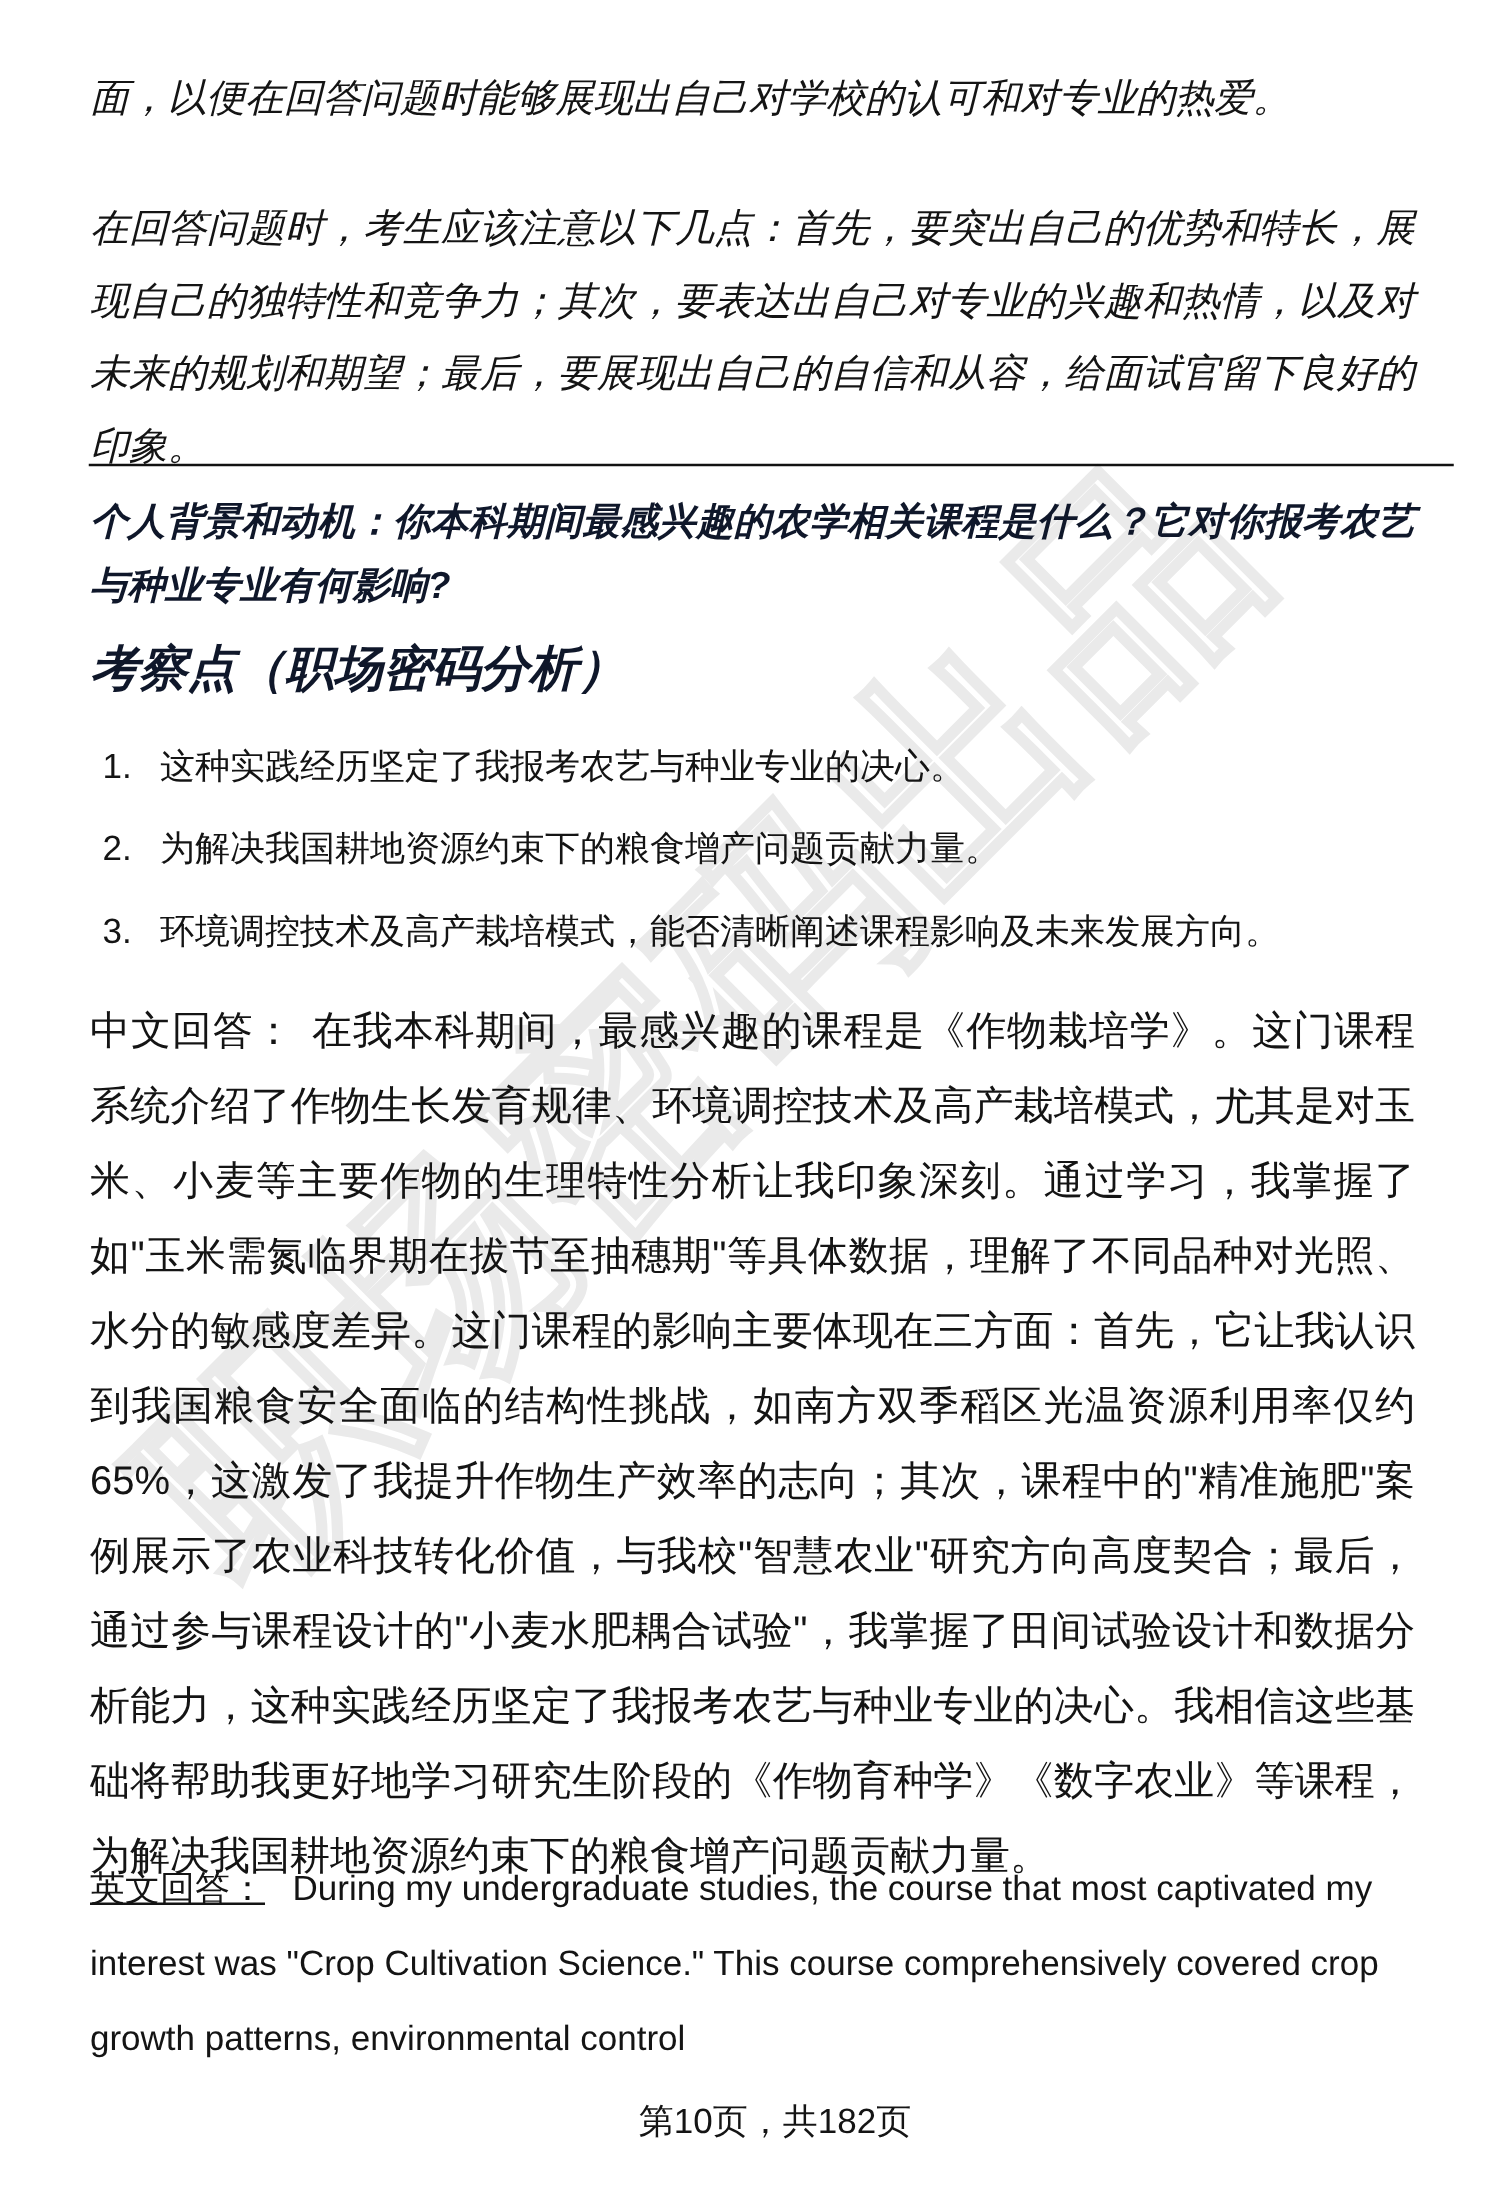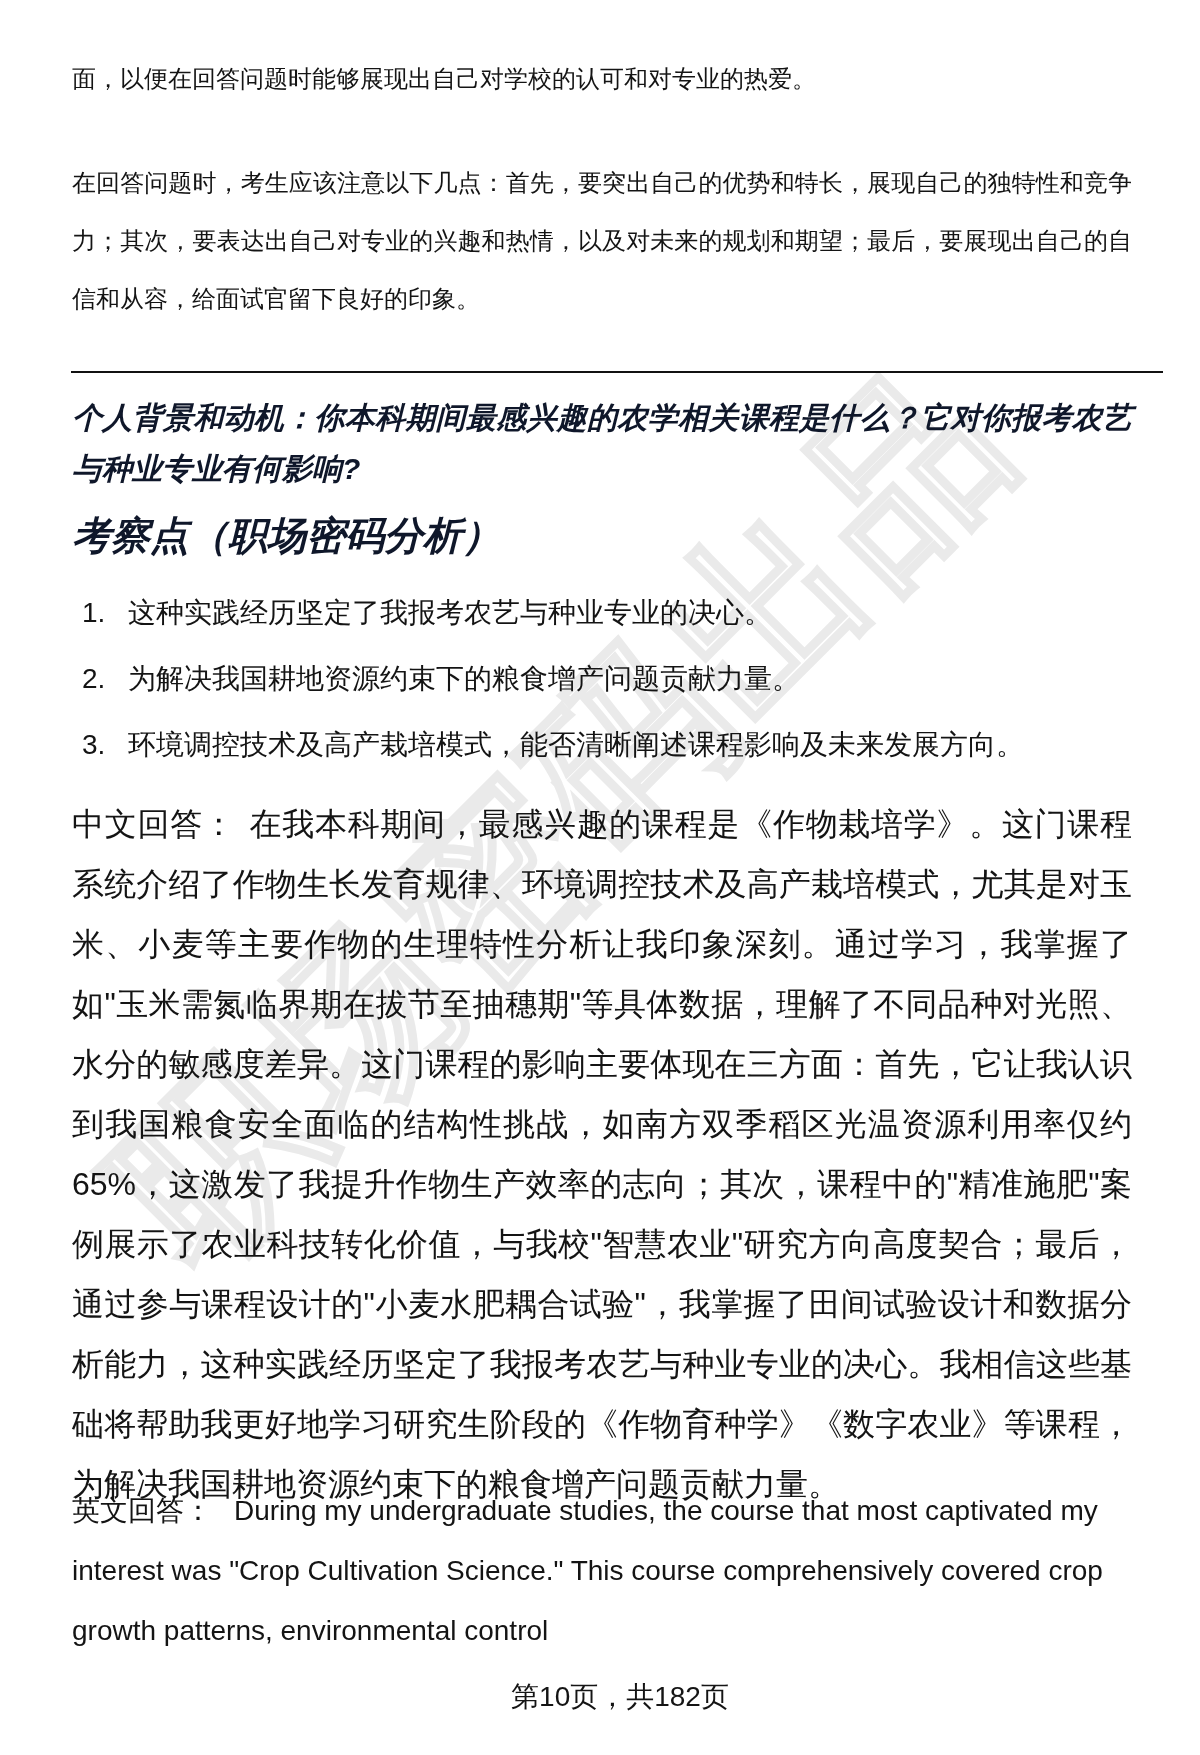--- a/index.html
+++ b/index.html
@@ -36,23 +36,24 @@
     position: absolute;
     left: 72px;
     width: 1060px;
     top: 0;
     z-index: 1;
   }
   .body-par {
     position: absolute;
     width: 1060px;
     margin: 0;
-    font-size: 24px;
+    font-size: 31px;
     line-height: 58px;
     text-align: justify;
+    font-style: italic;
   }
   .par-1 { top: 50px; }
   .par-2 { top: 154px; }
   .divider {
     position: absolute;
     top: 371px;
     left: -1px;
     width: 1092px;
     border-top: 2px solid #111111;
   }
@@ -107,21 +108,21 @@
   .cn-answer .label { margin-right: 14px; }
   .en-answer {
     position: absolute;
     top: 1481px;
     width: 1060px;
     margin: 0;
     font-size: 28px;
     line-height: 60px;
     text-align: left;
   }
-  .en-answer .label { margin-right: 22px; }
+  .en-answer .label { margin-right: 22px; text-decoration: underline; }
   .footer {
     position: absolute;
     top: 1677px;
     left: 0;
     width: 1200px;
     text-align: center;
     font-size: 28px;
     line-height: 40px;
     z-index: 1;
     padding-left: 20px;

